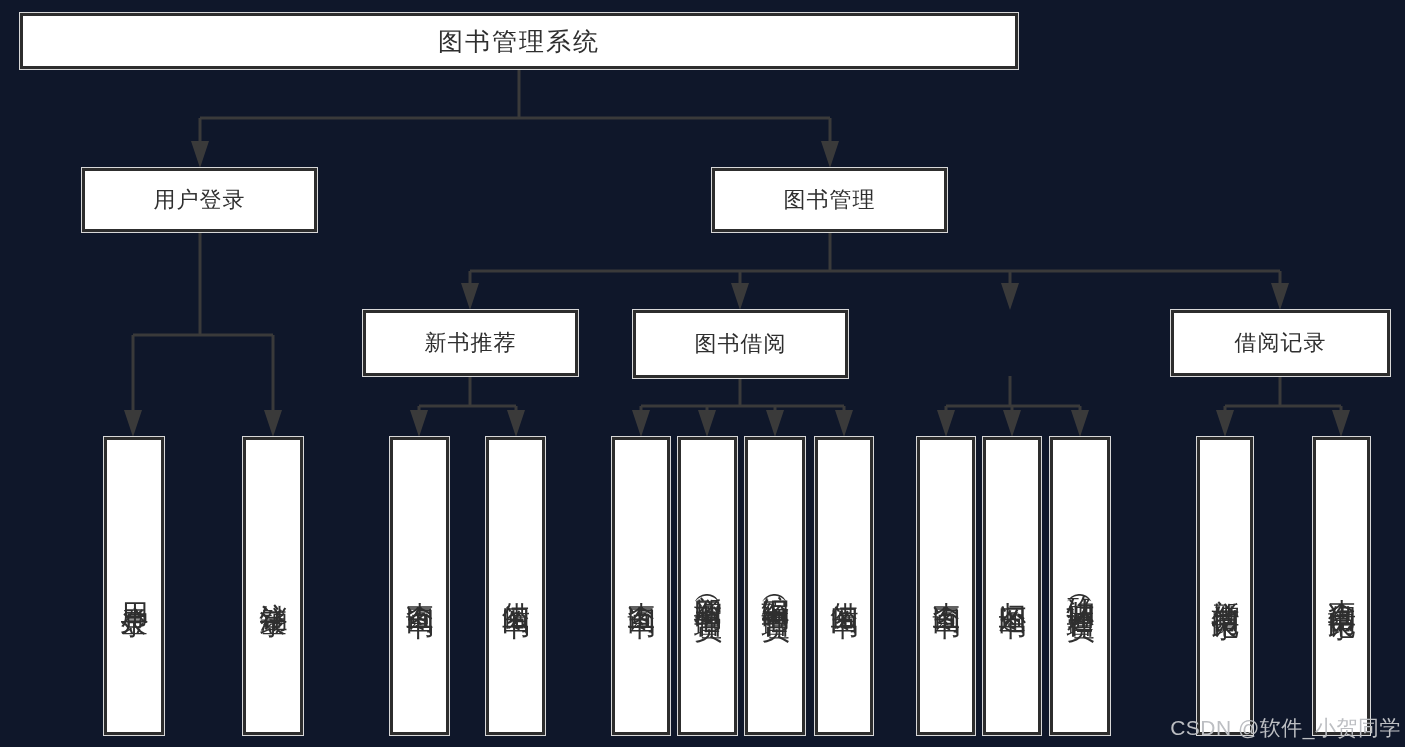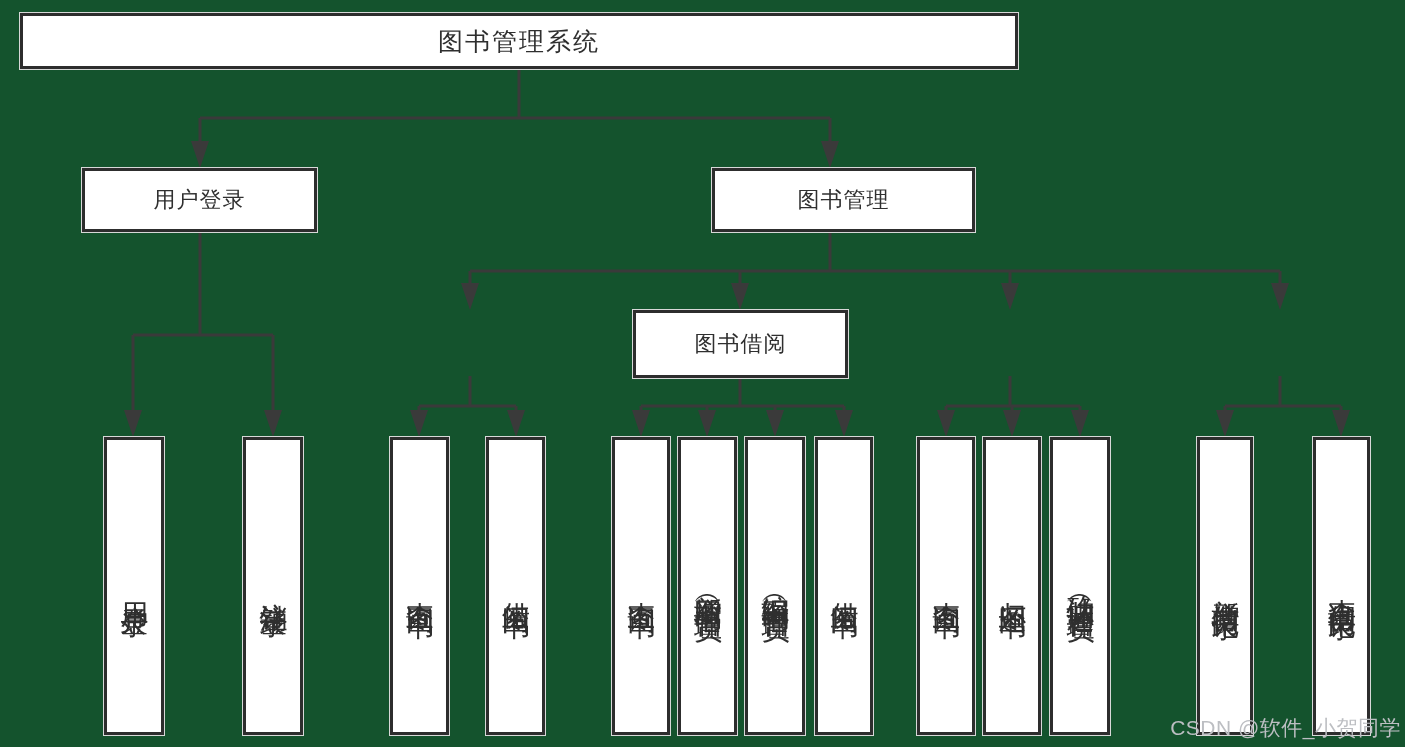--- a/index.html
+++ b/index.html
@@ -1,17 +1,17 @@
 <!DOCTYPE html>
 <html><head>
 <meta charset="utf-8">
 <style>
   html,body{margin:0;padding:0;background:#ffffff;}
   .canvas{
-    position:relative;width:1405px;height:747px;background:#14532d;
+    position:relative;width:1405px;height:747px;background:#0f172a;
     font-family:"Liberation Sans","DejaVu Sans",sans-serif;overflow:hidden;
   }
   .wires{position:absolute;left:0;top:0;width:1405px;height:747px;}
   .wires path{stroke:#3a3a3a;stroke-width:3;fill:none;}
   .wires polygon{fill:#3a3a3a;stroke:none;}
   .node{
     position:absolute;box-sizing:border-box;background:#ffffff;
     border:3px solid #2d2d2d;box-shadow:0 0 0 1px #d8d8d8;
     display:flex;align-items:center;justify-content:center;
     color:#2f2f2f;text-align:center;
@@ -75,26 +75,32 @@
     </g>
   </svg>
 
   <div class="node root" style="left:20px;top:13px;width:998px;height:56px">
     <span>图书管理系统</span>
   </div>
 
   <div class="node h" style="left:82px;top:168px;width:235px;height:64px">
     <span>用户登录</span>
   </div>
-  <div class="node h" style="left:712px;top:168px;width:263px;height:64px">
+  <div class="node h" style="left:712px;top:168px;width:235px;height:64px">
     <span>图书管理</span>
   </div>
 
+  <div class="node h" style="left:363px;top:310px;width:215px;height:66px">
+    <span>新书推荐</span>
+  </div>
   <div class="node h" style="left:633px;top:310px;width:215px;height:68px">
     <span>图书借阅</span>
+  </div>
+  <div class="node h" style="left:1171px;top:310px;width:219px;height:66px">
+    <span>借阅记录</span>
   </div>
 
   <div class="node leaf" style="left:104px;top:437px;width:60px;height:298px">
     <span>用户登录</span>
   </div>
   <div class="node leaf" style="left:243px;top:437px;width:60px;height:298px">
     <span>注销登录</span>
   </div>
 
   <div class="node leaf" style="left:390px;top:437px;width:59px;height:298px">

